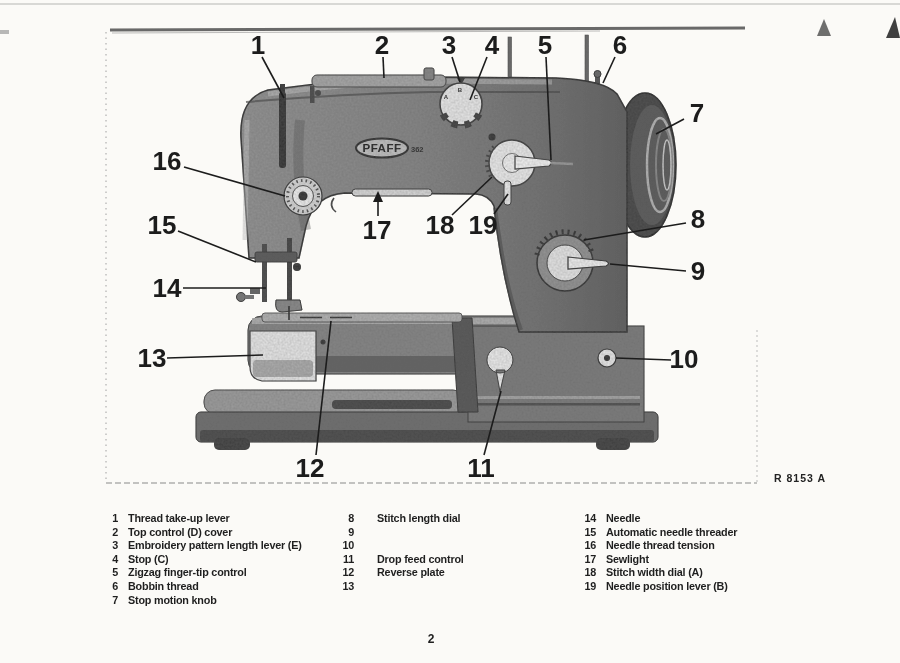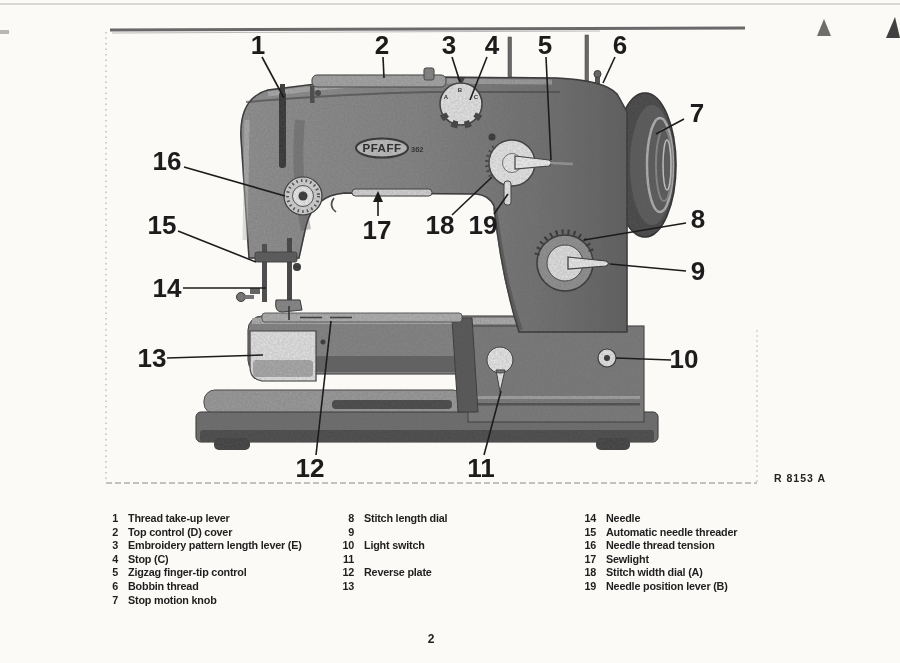--- a/index.html
+++ b/index.html
@@ -17,21 +17,21 @@
   .refcode{font-size:10.5px;font-weight:700;letter-spacing:1px;fill:#232323;text-anchor:middle;}
   .dial-letter{font-size:6px;font-weight:700;fill:#2f2f2f;text-anchor:middle;}
   .legend{position:absolute;left:0;top:512px;width:900px;height:110px;font-size:10.8px;font-weight:700;letter-spacing:-0.2px;line-height:13.6px;}
   .legend-col{position:absolute;top:0;}
   .legend-col[data-col="0"]{left:94px;width:235px;}
   .legend-col[data-col="1"]{left:330px;width:245px;}
   .legend-col[data-col="2"]{left:572px;width:250px;}
   .legend-row{display:flex;align-items:flex-start;}
   .legend-row .num{width:24px;text-align:right;margin-right:10px;flex:0 0 auto;}
   .legend-row .lbl{white-space:nowrap;}
-  .legend-col[data-col="1"] .lbl{white-space:normal;width:215px;}
+  .legend-col[data-col="1"] .lbl{white-space:normal;width:215px;margin-left:13px;}
   .page-number{position:absolute;left:418px;top:632px;width:26px;text-align:center;font-size:12px;font-weight:700;}
 </style>
 </head>
 <body>
 
 <div class="page">
 
   <svg class="fig-svg" viewBox="0 0 900 663" xmlns="http://www.w3.org/2000/svg">
     <defs>
       <linearGradient id="bodyGrad" x1="0" y1="0" x2="1" y2="0">
@@ -268,24 +268,24 @@
     <div class="legend-col" data-col="1">
         <div class="legend-row">
           <span class="num">8</span>
           <span class="lbl">Stitch length dial</span>
         </div>
         <div class="legend-row">
           <span class="num">9</span>
         </div>
         <div class="legend-row">
           <span class="num">10</span>
-          <span class="lbl">Light switch</span>
         </div>
         <div class="legend-row">
           <span class="num">11</span>
+          <span class="lbl">Drop feed control</span>
         </div>
         <div class="legend-row">
           <span class="num">12</span>
           <span class="lbl">Reverse plate</span>
         </div>
         <div class="legend-row">
           <span class="num">13</span>
         </div>
       </div>
     <div class="legend-col" data-col="2">

